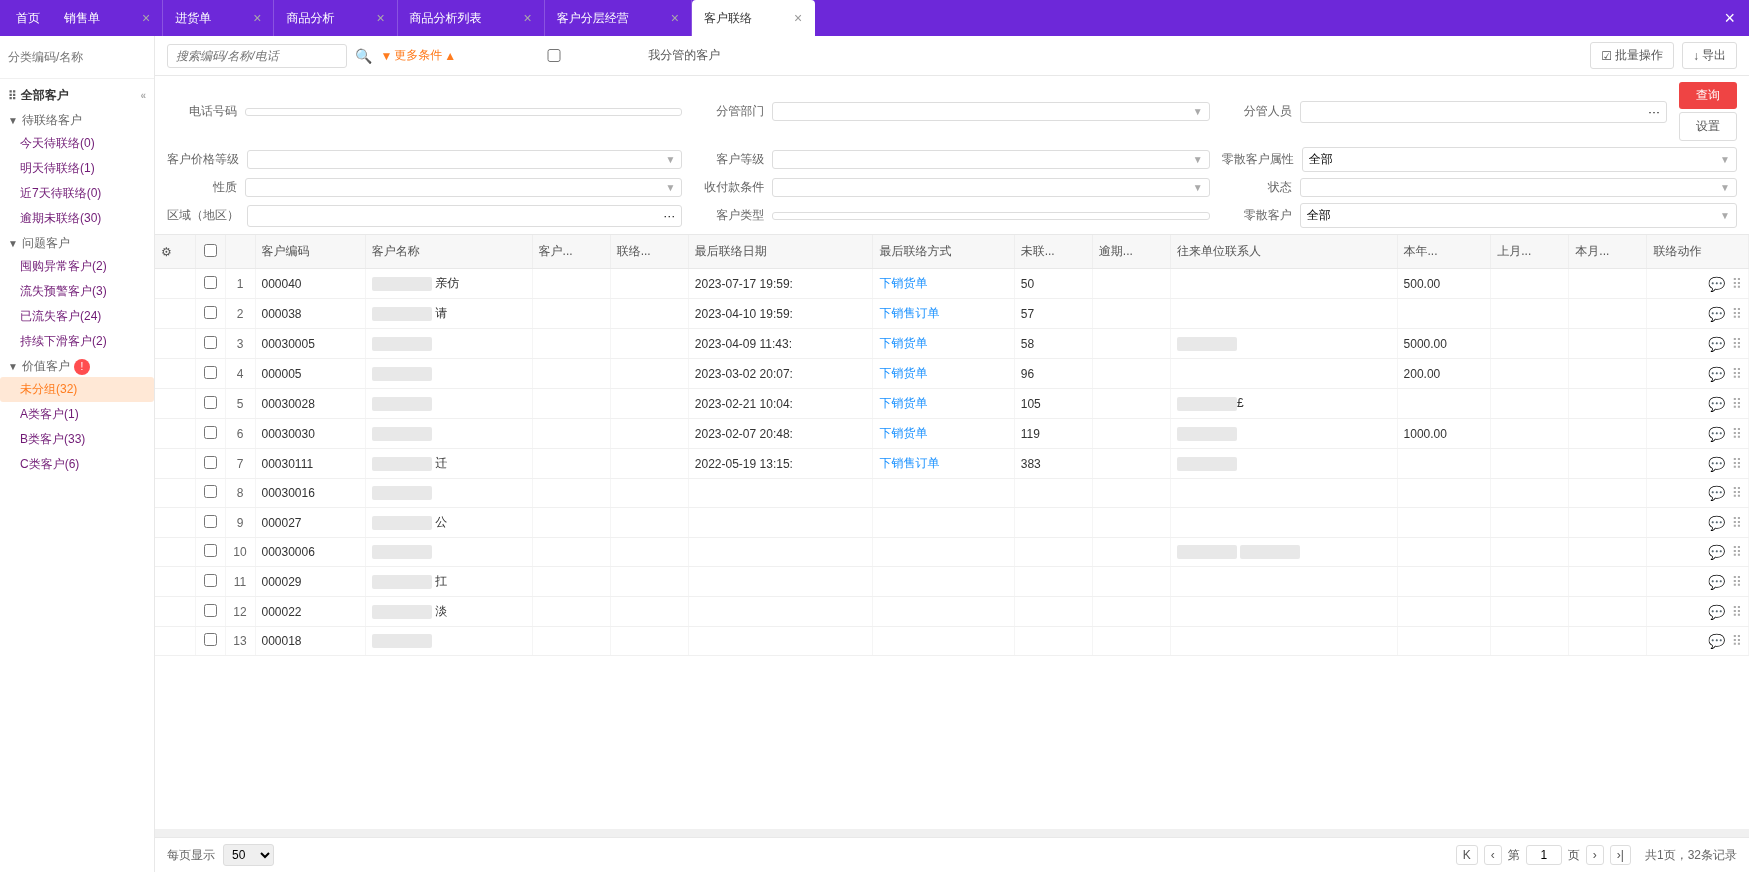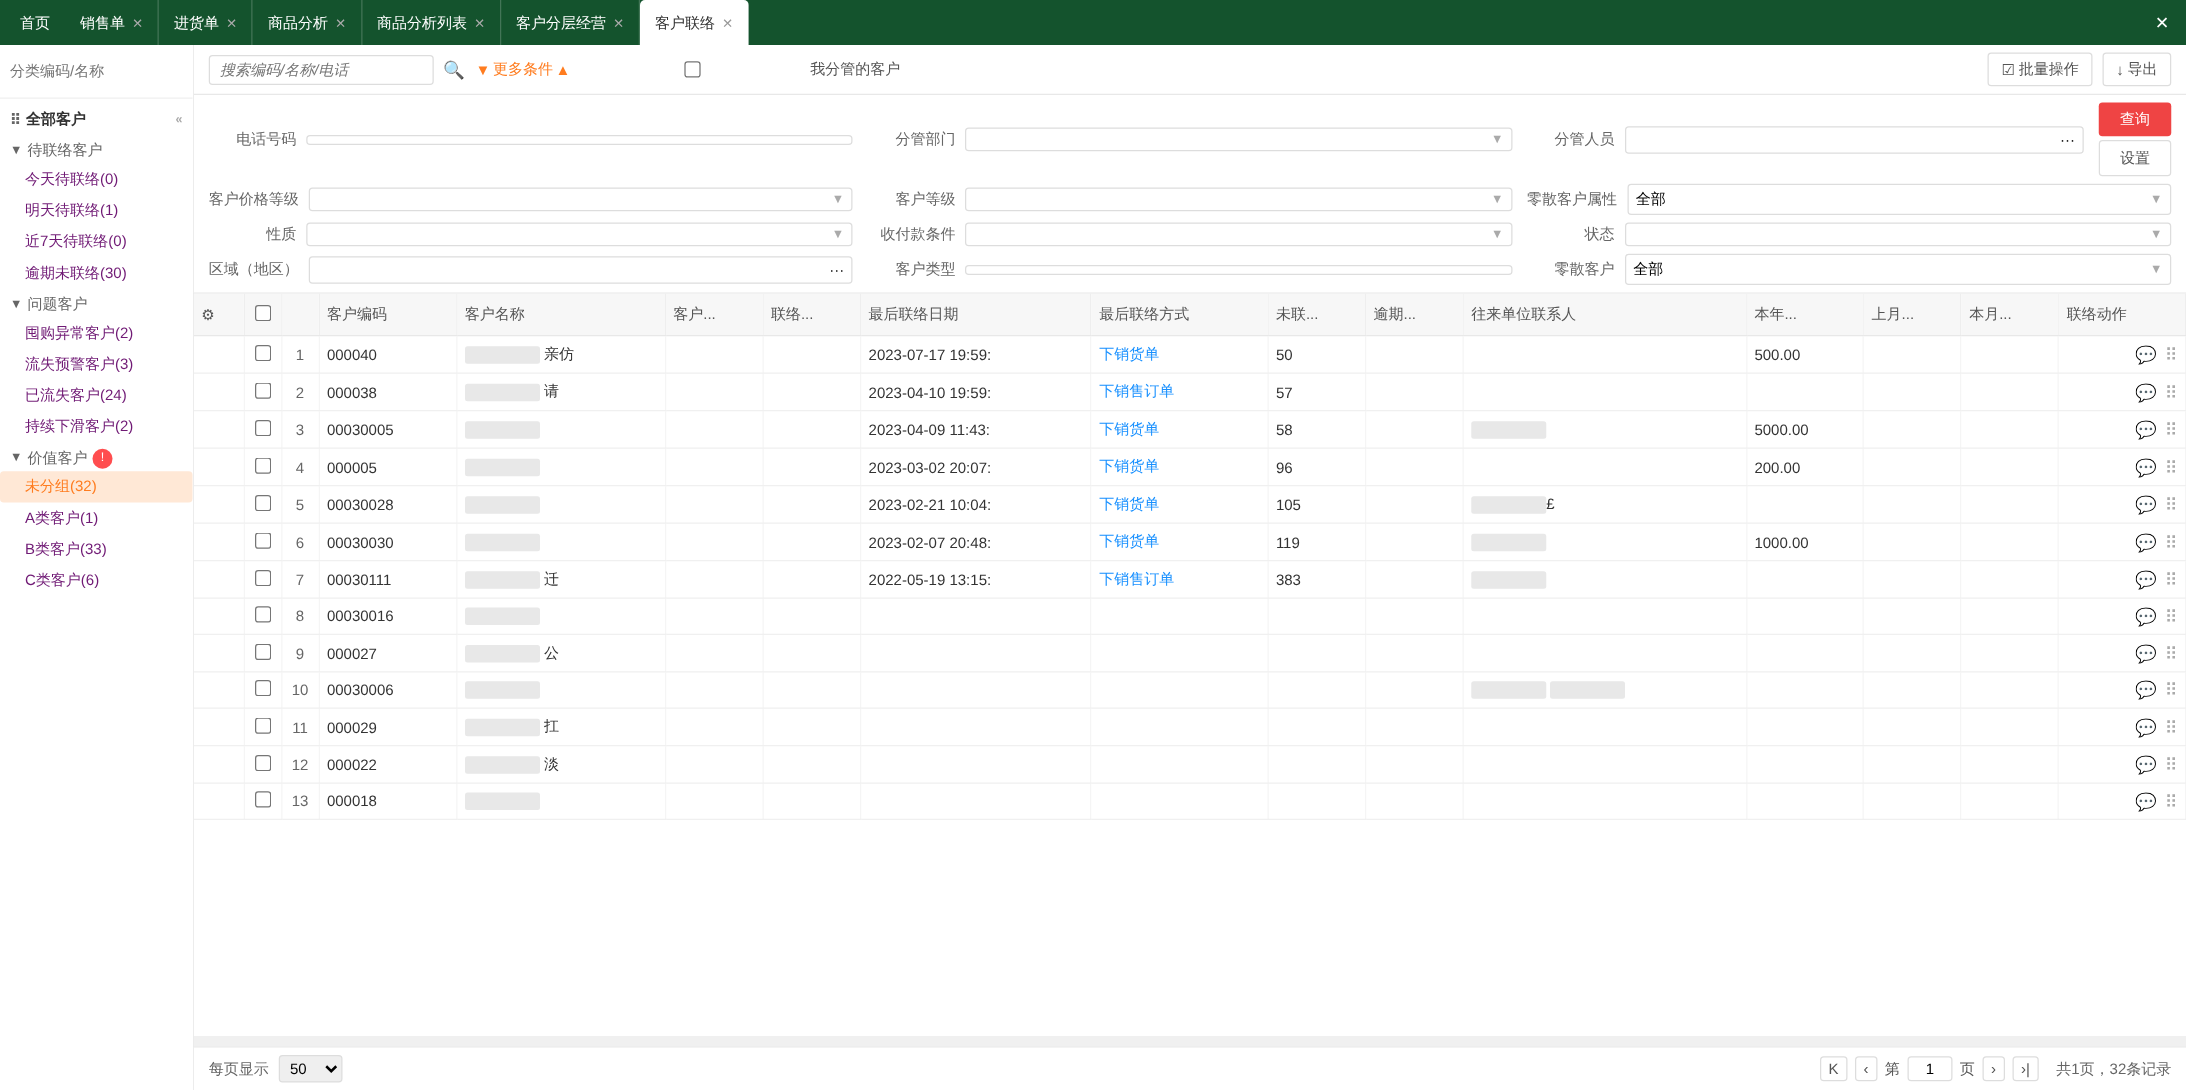--- a/index.html
+++ b/index.html
@@ -2,34 +2,35 @@
 <html><head>
   <meta charset="utf-8">
   <style>
     * { box-sizing: border-box; margin: 0; padding: 0; font-family: 'Microsoft YaHei', Arial, sans-serif; font-size: 12px; }
     body { background: #f5f5f5; overflow: hidden; }
     
     
     .top-tabs {
       display: flex;
       align-items: center;
-      background: #14532d;
+      background: #6d28d9;
       height: 36px;
       padding: 0 4px;
     }
     .tab-item {
       display: flex;
       align-items: center;
       padding: 0 12px;
       height: 36px;
       color: #fff;
       cursor: pointer;
       font-size: 13px;
       white-space: nowrap;
       border-right: 1px solid rgba(255,255,255,0.2);
+      gap: 36px;
     }
     .tab-item.active {
       background: #fff;
       color: #333;
       border-radius: 4px 4px 0 0;
     }
     .tab-item .close-btn {
       margin-left: 6px;
       font-size: 14px;
       color: #aaa;

